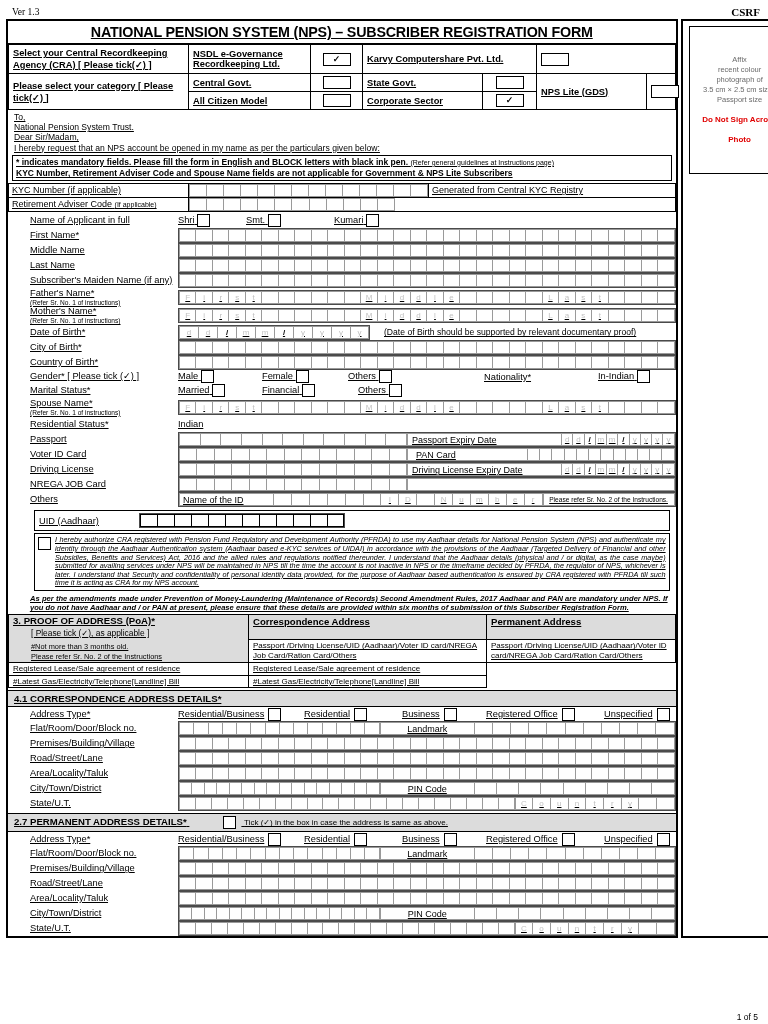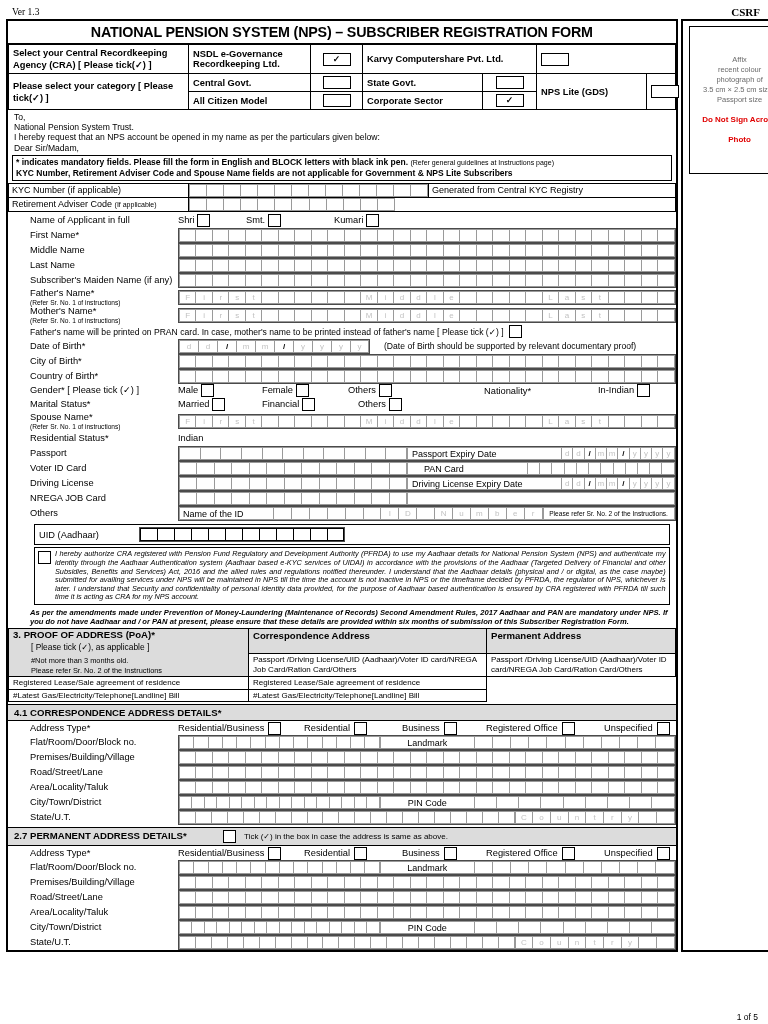--- a/index.html
+++ b/index.html
@@ -8,21 +8,21 @@
   .page{
     width:768px;height:1024px;background:#fff;position:relative;
     box-sizing:border-box;padding:4px 6px 2px 6px;overflow:hidden;
   }
   .topbar{display:flex;justify-content:space-between;align-items:flex-end;
     height:14px;line-height:12px;padding:0 2px 1px 6px;}
   .ver{font-size:9.5px;font-family:"Liberation Serif",serif;}
   .csrf{font-size:11px;font-weight:bold;font-family:"Liberation Serif",serif;}
 
   .outer{display:flex;gap:3px;align-items:stretch;}
-  .leftcol{flex:1 1 auto;border:2px solid #000;box-sizing:border-box;}
+  .leftcol{flex:1 1 auto;border:2px solid #000;box-sizing:border-box;text-decoration:underline;}
   .photocol{width:118px;flex:0 0 118px;border:2px solid #000;box-sizing:border-box;
      display:flex;flex-direction:column;}
   .photobox{margin:5px 6px 4px 6px;border:1px solid #000;flex:0 0 148px;
      display:flex;flex-direction:column;align-items:center;justify-content:center;
      text-align:center;padding:2px;box-sizing:border-box;}
   .photo-affix{font-size:7.5px;color:#6a6a6a;line-height:10px;}
   .photo-warn{font-size:8px;color:#e00000;font-weight:bold;line-height:10px;margin-top:10px;}
   .photo-rest{flex:1 1 auto;border-top:0;}
 
   .title{font-size:14.3px;font-weight:bold;text-align:center;letter-spacing:-0.2px;
@@ -124,22 +124,22 @@
           <td style="text-align:center"><span class="cb"></span></td>
           <td>Corporate Sector</td>
           <td style="text-align:center"><span class="cb">✓</span></td>
         </tr>
       </tbody>
         </table>
 
       <div class="toblock">
         <div>To,</div>
         <div>National Pension System Trust.</div>
+        <div>Dear Sir/Madam,</div>
         <div>I hereby request that an NPS account be opened in my name as per the particulars given below:</div>
-        <div>Dear Sir/Madam,</div>
       </div>
 
       <div class="noteblk">
         <div><span>* indicates mandatory fields. Please fill the form in English and BLOCK letters with black ink pen.</span> <span class="thin">(Refer general guidelines at Instructions page)</span></div>
         <div>KYC Number, Retirement Adviser Code and Spouse Name fields are not applicable for Government &amp; NPS Lite Subscribers</div>
       </div>
 
       <table class="kyct">
         <colgroup>
             <col style="width:180px">
@@ -422,24 +422,20 @@
               <div class="bx" style="flex: 1 1 0px;">s</div>
               <div class="bx" style="flex: 1 1 0px;">t</div>
               <div class="bx" style="flex: 1 1 0px;"></div>
               <div class="bx" style="flex: 1 1 0px;"></div>
               <div class="bx" style="flex: 1 1 0px;"></div>
               <div class="bx" style="flex: 1 1 0px;"></div>
             </div>
           </div>
       </div>
 
-      <div class="rowline" style="padding-left:22px">
-        <span class="plain" style="font-size:8.6px">Father's name will be printed on PRAN card. In case, mother's name to be printed instead of father's name [ Please tick (✓) ]</span>
-        <span class="cbs" style="margin-left:5px"></span>
-      </div>
 
       <div class="rowline">
         <div class="rlabel">Date of Birth*</div>
         <div style="display:flex;align-items:center">
           <div class="bxwrap" id="dob-cells">
               <div class="bx" style="flex: 0 0 19px;">d</div>
               <div class="bx" style="flex: 0 0 19px;">d</div>
               <div class="bx" style="flex: 0 0 19px; color: rgb(0, 0, 0); font-weight: bold;">/</div>
               <div class="bx" style="flex: 0 0 19px;">m</div>
               <div class="bx" style="flex: 0 0 19px;">m</div>
@@ -636,21 +632,21 @@
                 <div class="bx" style="flex: 1 1 0px;"></div>
                 <div class="bx" style="flex: 1 1 0px;"></div>
                 <div class="bx" style="flex: 1 1 0px;"></div>
                 <div class="bx" style="flex: 1 1 0px;"></div>
                 <div class="bx" style="flex: 1 1 0px;"></div>
                 <div class="bx" style="flex: 1 1 0px;"></div>
                 <div class="bx" style="flex: 1 1 0px;"></div>
                 <div class="bx" style="flex: 1 1 0px;"></div>
                 <div class="bx" style="flex: 1 1 0px;"></div>
               </div>
-              <div class="bx" style="flex: 0 0 120px; color: rgb(0, 0, 0); font-size: 9px; text-align: left; padding-left: 16px;">PAN Card</div>
+              <div class="bx" style="flex: 0 0 120px; color: rgb(0, 0, 0); font-size: 9px; text-align: left; padding-left: 8px;">PAN Card</div>
               <div style="display: flex; flex: 1 1 0%;">
                 <div class="bx" style="flex: 1 1 0px;"></div>
                 <div class="bx" style="flex: 1 1 0px;"></div>
                 <div class="bx" style="flex: 1 1 0px;"></div>
                 <div class="bx" style="flex: 1 1 0px;"></div>
                 <div class="bx" style="flex: 1 1 0px;"></div>
                 <div class="bx" style="flex: 1 1 0px;"></div>
                 <div class="bx" style="flex: 1 1 0px;"></div>
                 <div class="bx" style="flex: 1 1 0px;"></div>
                 <div class="bx" style="flex: 1 1 0px;"></div>

